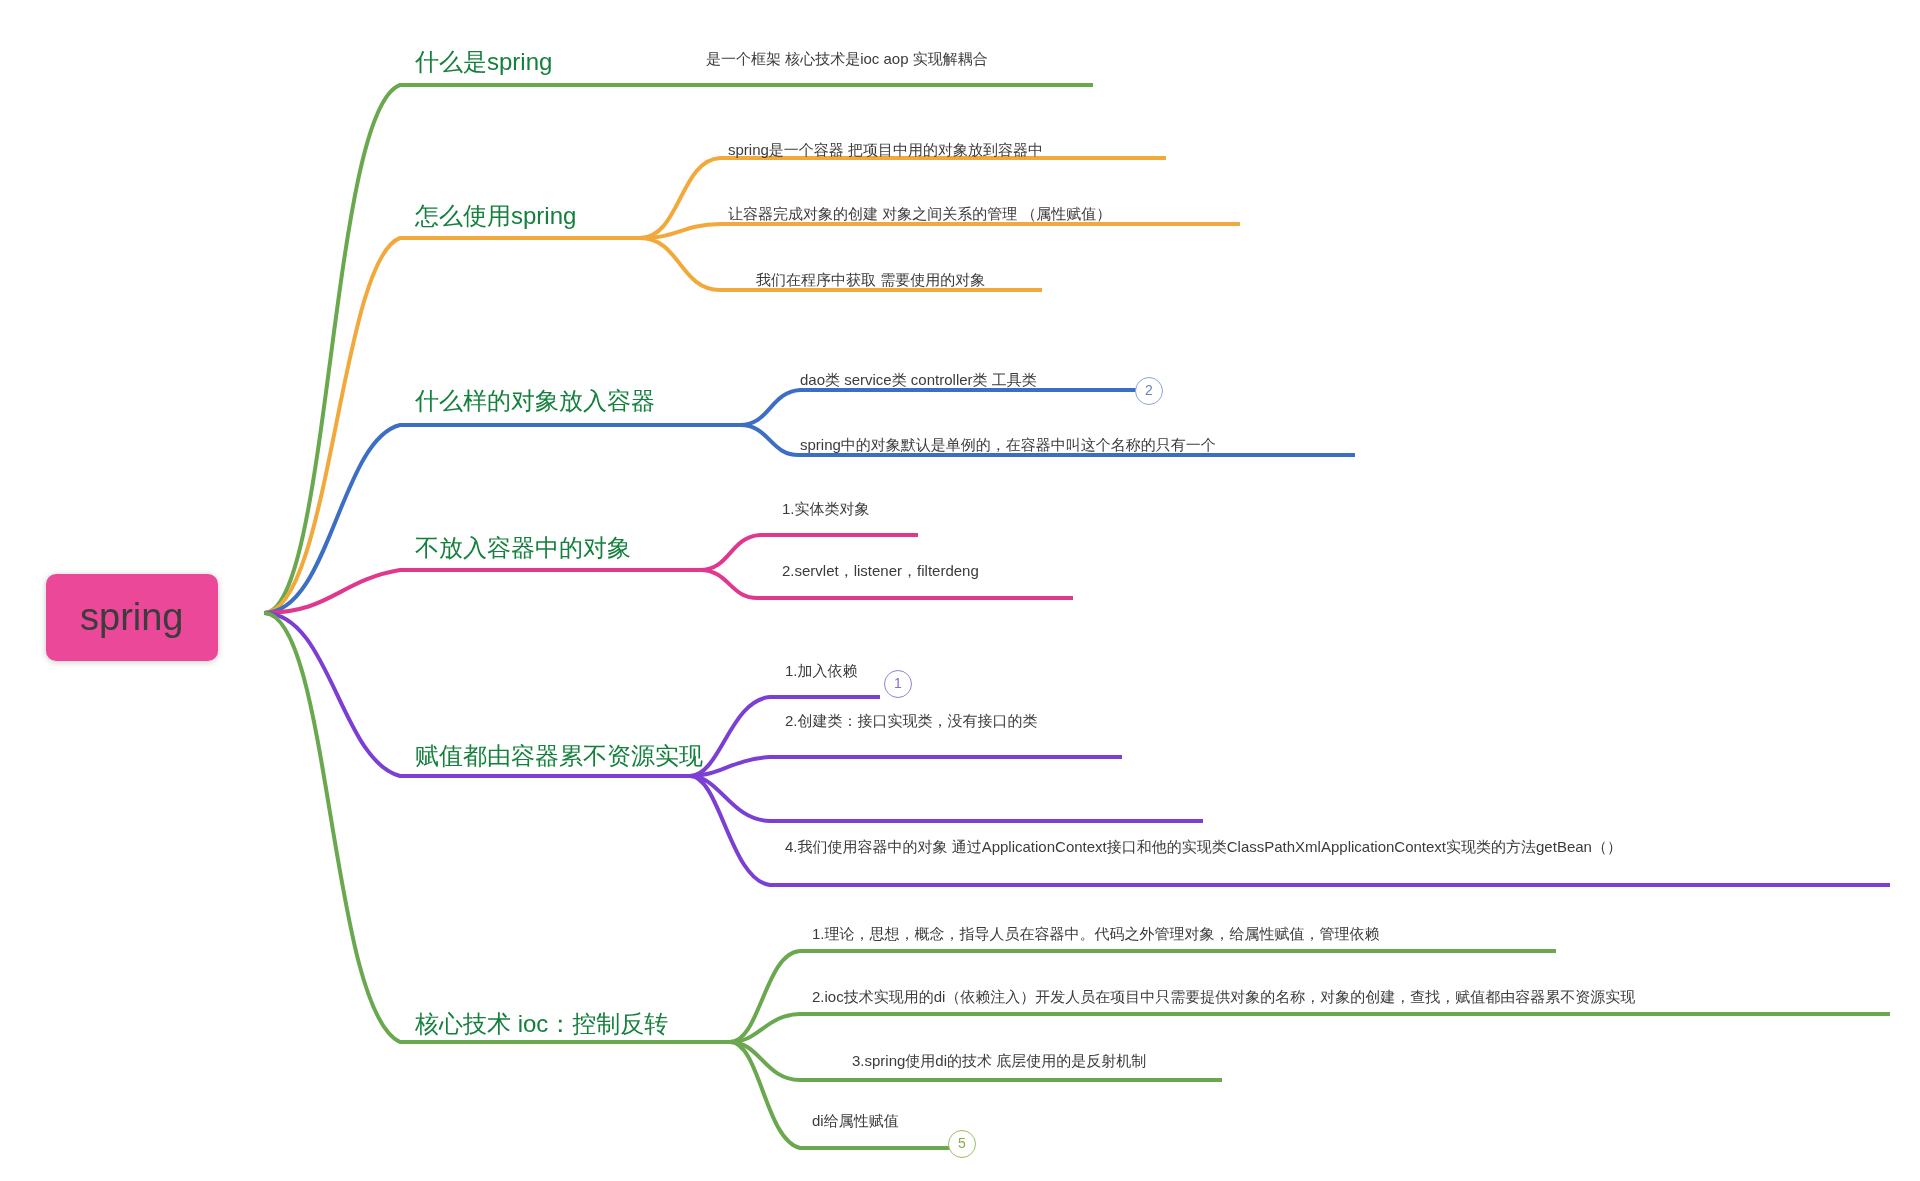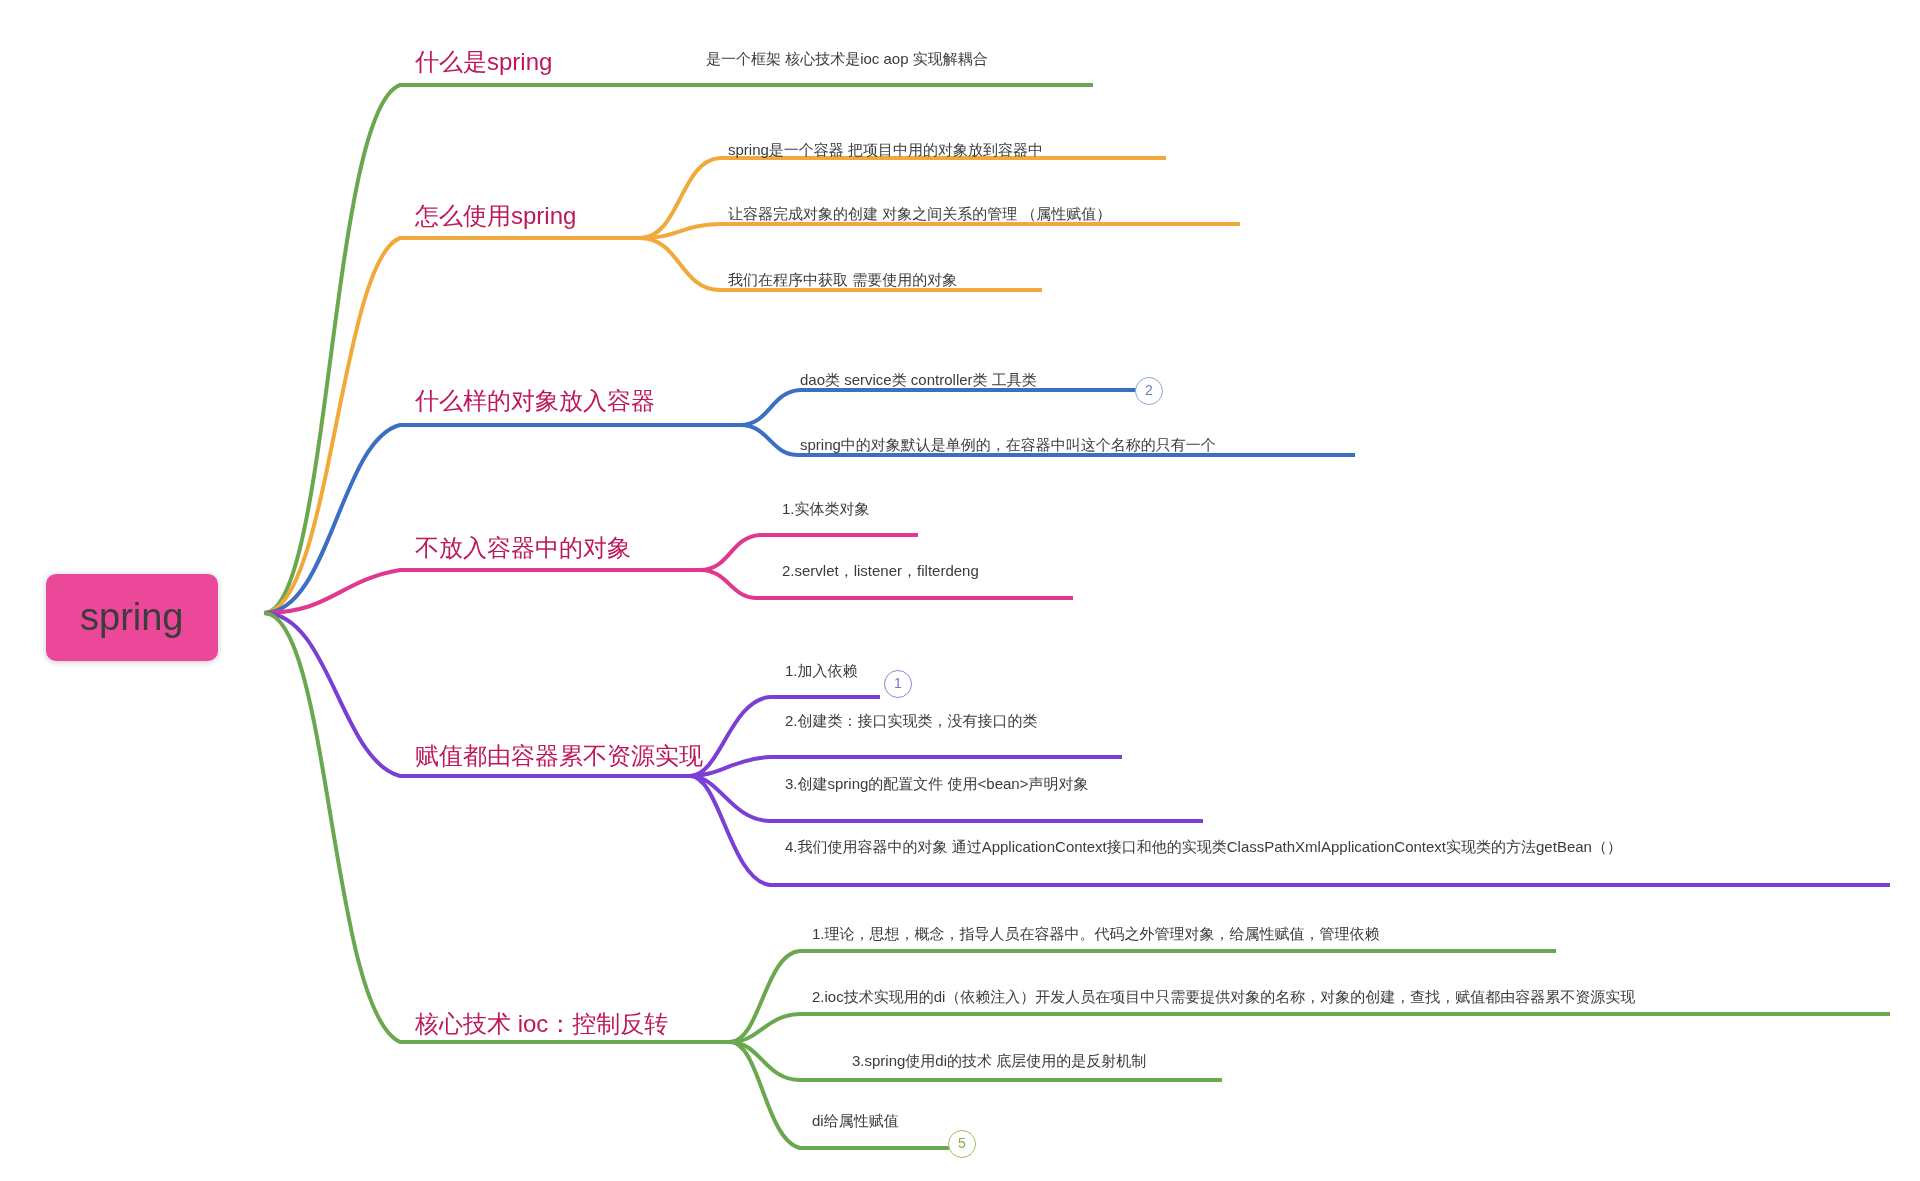--- a/index.html
+++ b/index.html
@@ -39,21 +39,21 @@
     border-radius: 10px;
     box-shadow: 0 1px 6px rgba(0,0,0,0.22);
     padding: 22px 34px;
     font-size: 38px;
     color: #3c3c3c;
     left: 46px;
     top: 574px;
   }
   .branch-label {
     font-size: 24px;
-    color: #be185d;
+    color: #15803d;
   }
   .leaf-label {
     font-size: 15px;
     color: #3b3b3b;
   }
   .badge {
     position: absolute;
     width: 26px;
     height: 26px;
     border-radius: 50%;
@@ -115,21 +115,21 @@
 
   <div class="node branch-label" style="left:415px; top:200px;">
     <span>怎么使用spring</span>
   </div>
   <div class="node leaf-label" style="left:728px; top:141px;">
     <span>spring是一个容器 把项目中用的对象放到容器中</span>
   </div>
   <div class="node leaf-label" style="left:728px; top:205px;">
     <span>让容器完成对象的创建 对象之间关系的管理 （属性赋值）</span>
   </div>
-  <div class="node leaf-label" style="left:728px; top:271px;">
+  <div class="node leaf-label" style="left:756px; top:271px;">
     <span>我们在程序中获取 需要使用的对象</span>
   </div>
 
   <div class="node branch-label" style="left:415px; top:385px;">
     <span>什么样的对象放入容器</span>
   </div>
   <div class="node leaf-label" style="left:800px; top:371px;">
     <span>dao类 service类 controller类 工具类</span>
   </div>
   <div class="badge" style="left:1135px; top:377px;">
@@ -154,23 +154,20 @@
   </div>
   <div class="node leaf-label" style="left:785px; top:662px;">
     <span>1.加入依赖</span>
   </div>
   <div class="badge purple" style="left:884px; top:670px;">
     <span>1</span>
   </div>
   <div class="node leaf-label" style="left:785px; top:712px;">
     <span>2.创建类：接口实现类，没有接口的类</span>
   </div>
-  <div class="node leaf-label" style="left:785px; top:775px;">
-    <span>3.创建spring的配置文件 使用&lt;bean&gt;声明对象</span>
-  </div>
   <div class="node leaf-label" style="left:785px; top:838px;">
     <span>4.我们使用容器中的对象 通过ApplicationContext接口和他的实现类ClassPathXmlApplicationContext实现类的方法getBean（）</span>
   </div>
 
   <div class="node branch-label" style="left:415px; top:1008px;">
     <span>核心技术 ioc：控制反转</span>
   </div>
   <div class="node leaf-label" style="left:812px; top:925px;">
     <span>1.理论，思想，概念，指导人员在容器中。代码之外管理对象，给属性赋值，管理依赖</span>
   </div>

